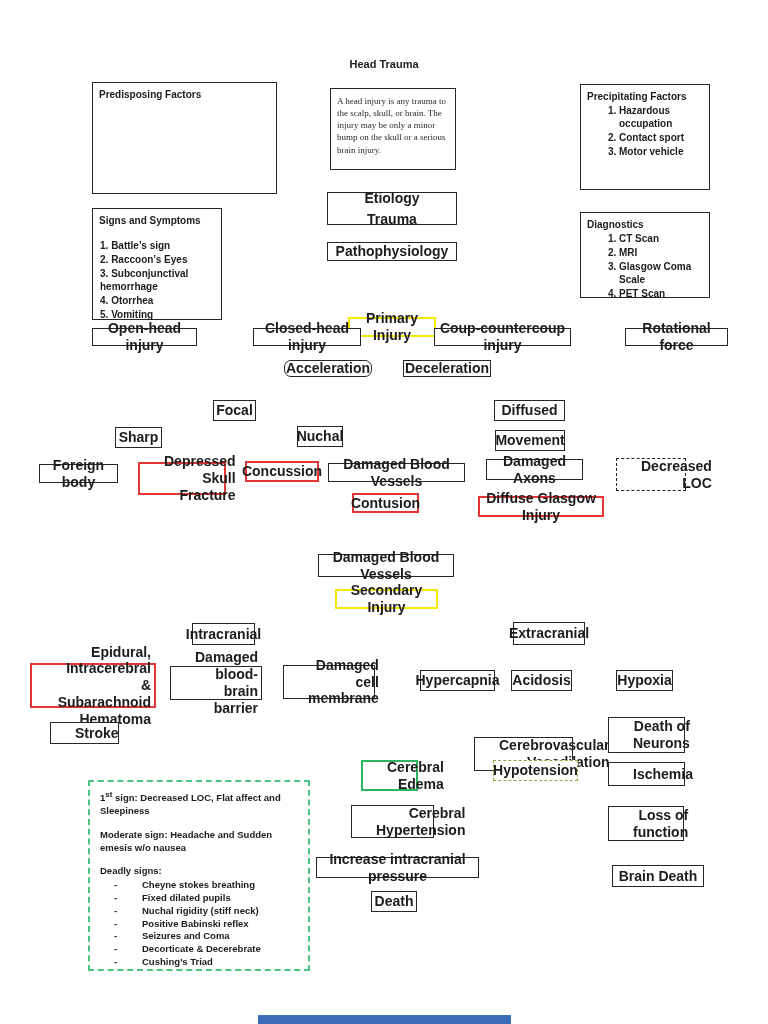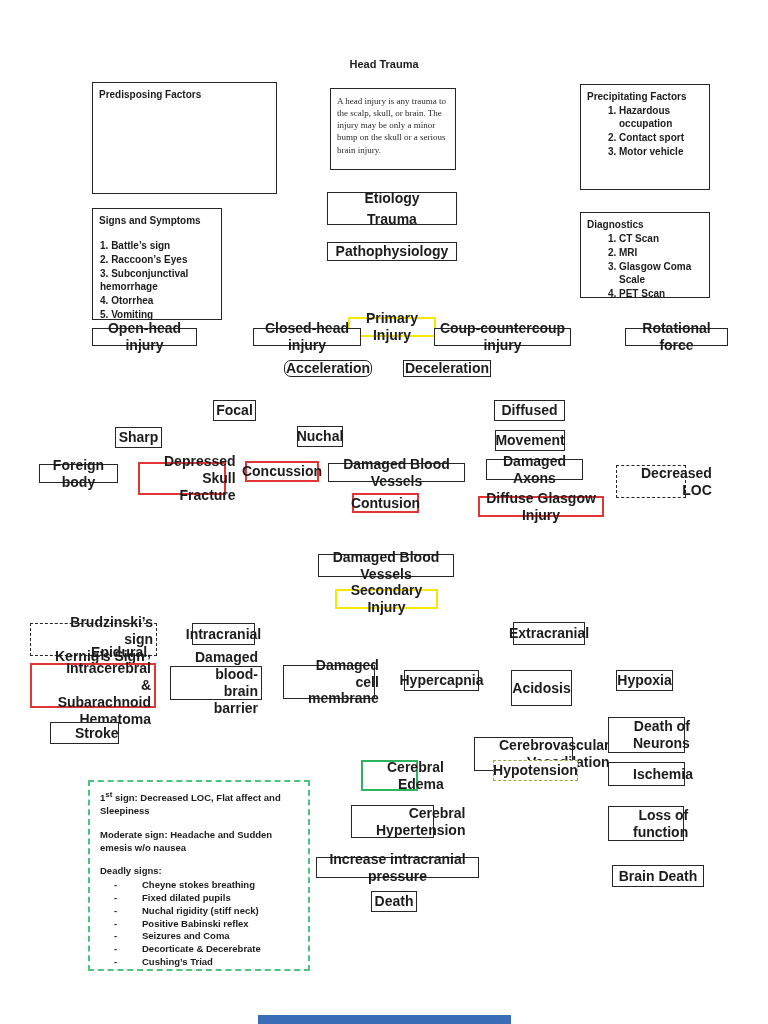--- a/index.html
+++ b/index.html
@@ -8,21 +8,21 @@
   .title{position:absolute;left:0;top:58px;width:768px;text-align:center;
          font-size:11px;font-weight:bold;}
   
   .node{position:absolute;box-sizing:border-box;background:#fff;border:1.5px solid #262626;
         font-size:14px;font-weight:bold;line-height:1.2;
         display:flex;align-items:center;justify-content:center;text-align:center;padding:1px 3px;}
   .la{justify-content:flex-start;text-align:right;padding-left:24px;}
   .red{border:2px solid #e23535;}
   .yellow{border:2px solid #f7e800;}
   .green{border:2px solid #2db45e;}
-  .dashed{border:1.5px dashed #262626;margin-top:7px;}
+  .dashed{border:1.5px dashed #262626;}
   .olive-dashed{border:1.5px dashed #9da542;}
   
   .panel{position:absolute;box-sizing:border-box;background:#fff;border:1.5px solid #262626;
          font-size:10px;font-weight:bold;padding:5px 6px;line-height:1.3;}
   .panel .ptitle{font-weight:bold;}
   .panel ol{margin:1px 0 0 0;padding-left:40px;}
   .panel ol li{padding-right:10px;margin:0 0 1px 0;}
   .panel.flush ol{list-style-position:inside;padding-left:1px;margin-top:12px;}
   .definition{position:absolute;box-sizing:border-box;background:#fff;border:1.5px solid #262626;
               font-family:"Liberation Serif",serif;font-size:9px;font-weight:normal;
@@ -108,32 +108,28 @@
   <div class="node" style="left:328px;top:463px;width:137px;height:19px;">Damaged Blood Vessels</div>
   <div class="node" style="left:486px;top:459px;width:97px;height:21px;">Damaged Axons</div>
   <div class="node dashed la" style="left:616px;top:458px;width:70px;height:33px;">Decreased LOC</div>
 
   <div class="node red" style="left:352px;top:493px;width:67px;height:20px;">Contusion</div>
   <div class="node red" style="left:478px;top:496px;width:126px;height:21px;">Diffuse Glasgow Injury</div>
 
   <div class="node" style="left:318px;top:554px;width:136px;height:23px;">Damaged Blood Vessels</div>
   <div class="node yellow" style="left:335px;top:589px;width:103px;height:20px;">Secondary Injury</div>
 
-  <div class="node dashed la" style="left:30px;top:616px;width:127px;height:33px;flex-direction:column;align-items:flex-start;justify-content:center;">
-    <div>Brudzinski’s sign</div>
-    <div>Kernig’s Sign</div>
-  </div>
   <div class="node" style="left:192px;top:623px;width:63px;height:22px;">Intracranial</div>
   <div class="node" style="left:513px;top:622px;width:72px;height:23px;">Extracranial</div>
 
   <div class="node red la" style="left:30px;top:663px;width:126px;height:45px;">Epidural, Intracerebral &amp; Subarachnoid Hematoma</div>
   <div class="node la" style="left:170px;top:666px;width:92px;height:34px;">Damaged blood-brain barrier</div>
   <div class="node la" style="left:283px;top:665px;width:92px;height:34px;">Damaged cell membrane</div>
-  <div class="node" style="left:404px;top:670px;width:75px;height:21px;">Hypercapnia</div>
-  <div class="node" style="left:511px;top:670px;width:61px;height:36px;">Acidosis</div>
+  <div class="node" style="left:420px;top:670px;width:75px;height:21px;">Hypercapnia</div>
+  <div class="node" style="left:511px;top:670px;width:61px;height:21px;">Acidosis</div>
   <div class="node" style="left:616px;top:670px;width:57px;height:21px;">Hypoxia</div>
 
   <div class="node la" style="left:50px;top:722px;width:69px;height:22px;">Stroke</div>
   <div class="node la" style="left:474px;top:717px;width:99px;height:34px;margin-top:20px;">Cerebrovascular Vasodilation</div>
   <div class="node la" style="left:608px;top:717px;width:77px;height:36px;">Death of Neurons</div>
 
   <div class="node green la" style="left:361px;top:760px;width:57px;height:31px;">Cerebral Edema</div>
   <div class="node olive-dashed" style="left:493px;top:760px;width:85px;height:21px;">Hypotension</div>
   <div class="node la" style="left:608px;top:762px;width:77px;height:24px;">Ischemia</div>
 

